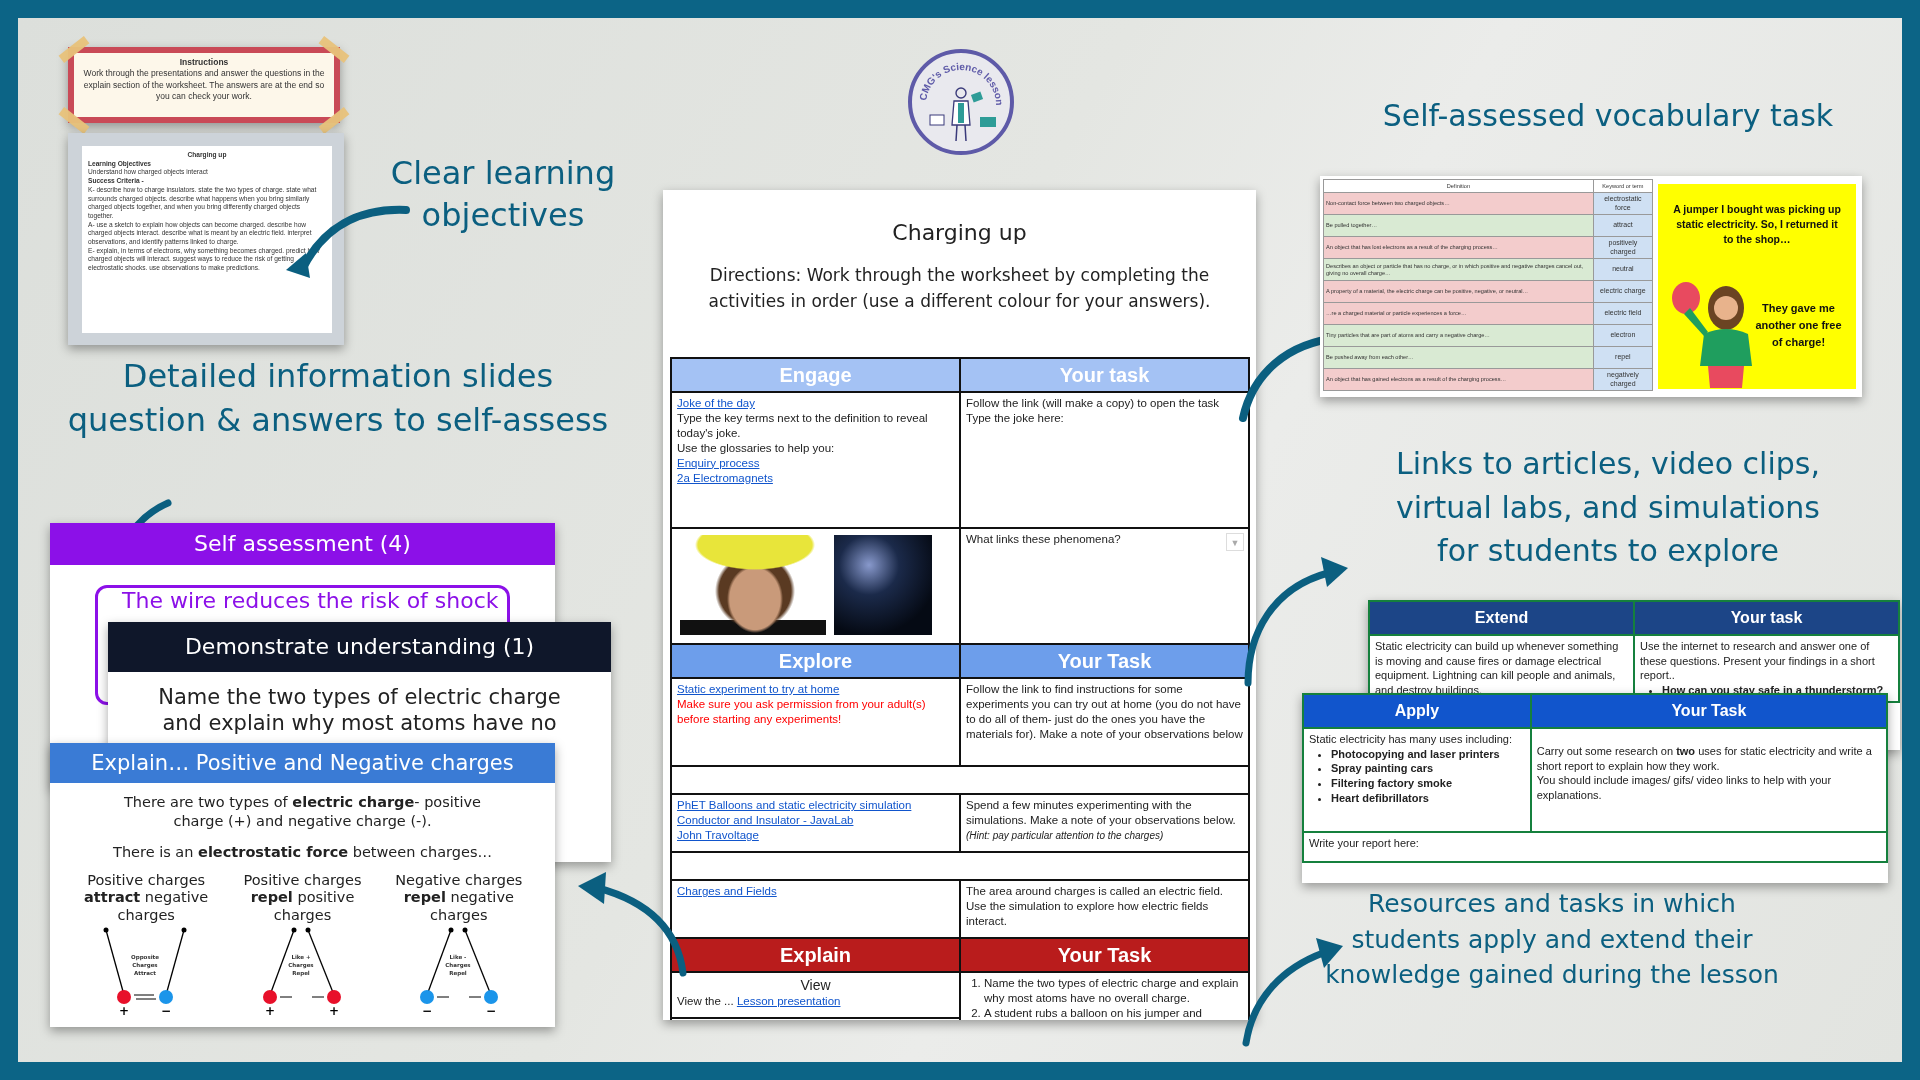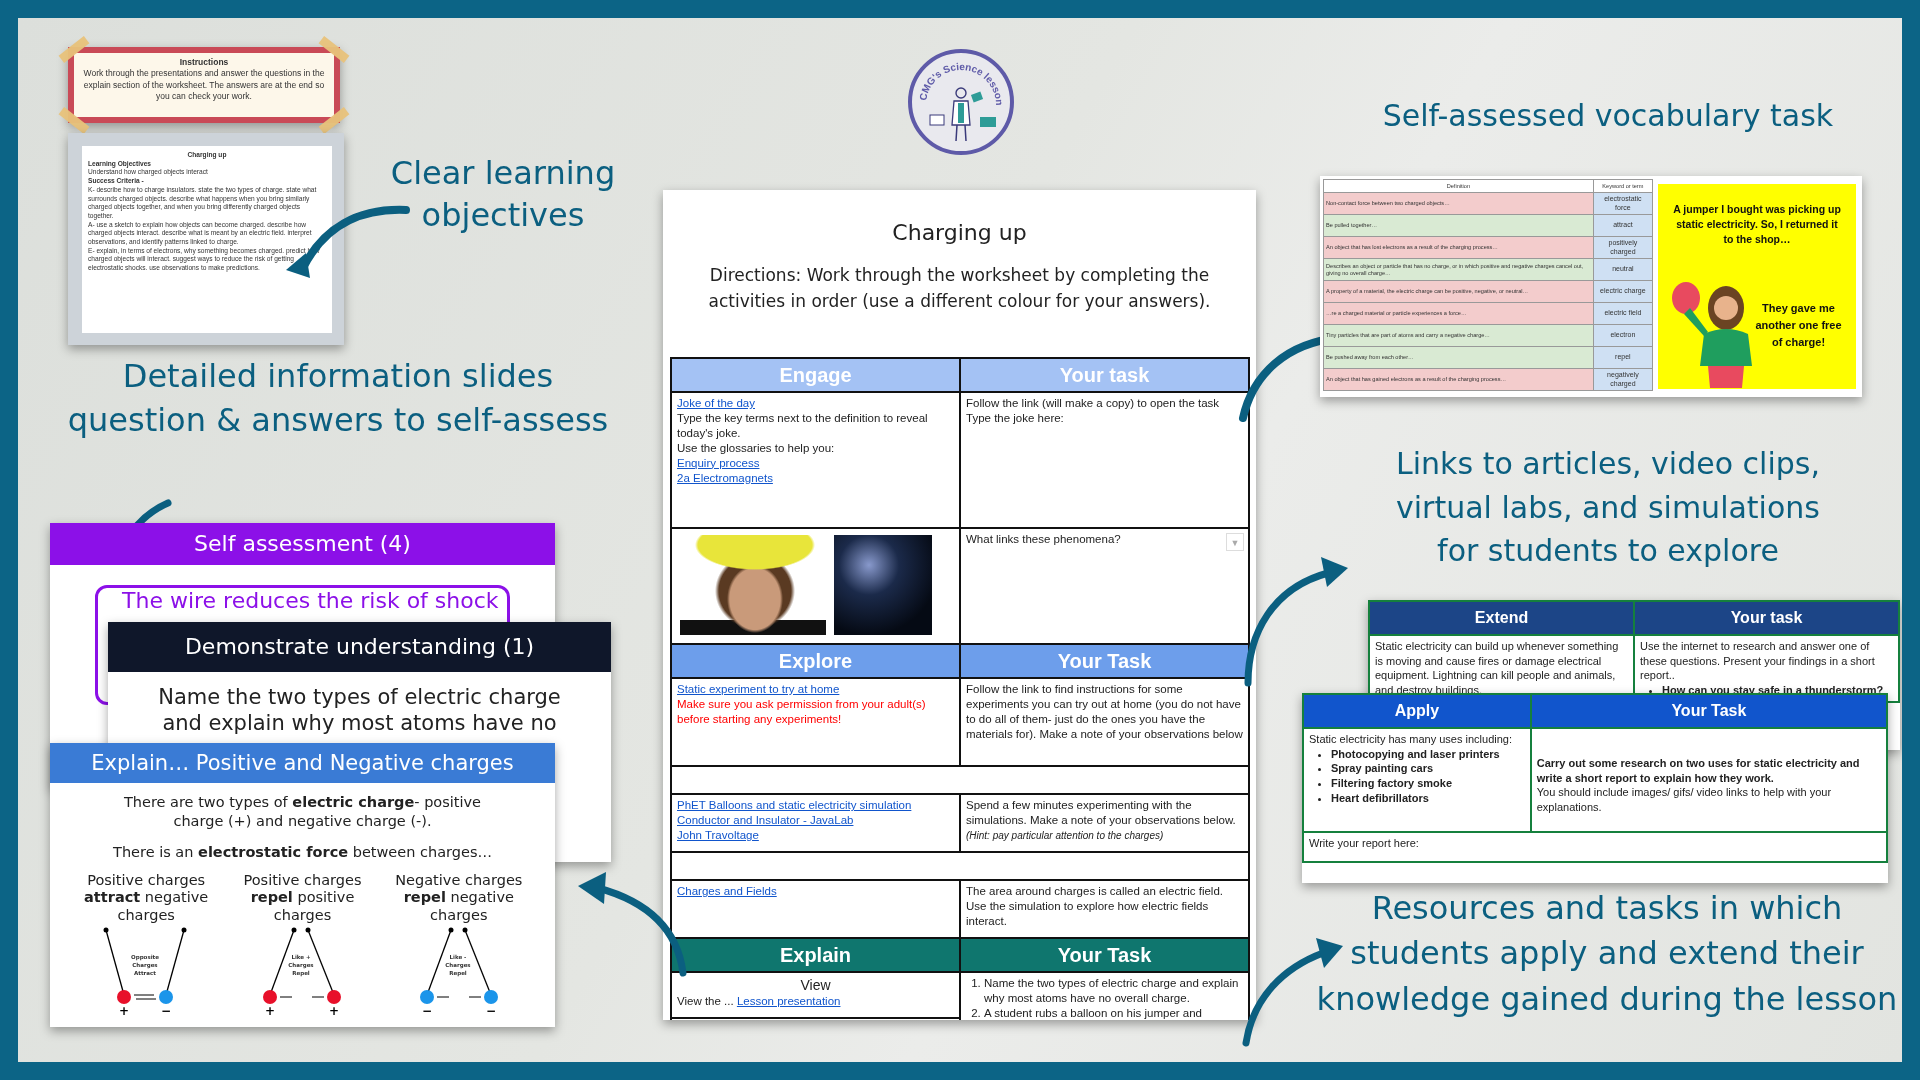--- a/index.html
+++ b/index.html
@@ -45,21 +45,21 @@
 
   
   .ws { left: 645px; top: 172px; width: 593px; height: 830px; background: #fff; overflow: hidden; }
   .ws .title { text-align: center; font-size: 22px; color: #222; margin-top: 30px; font-family: "DejaVu Sans", sans-serif; }
   .ws .dirs { text-align: center; font-size: 17px; color: #222; margin-top: 18px; line-height: 1.5; padding: 0 20px; font-family: "DejaVu Sans", sans-serif; }
   table.wt { position: absolute; left: 7px; top: 167px; width: 580px; border-collapse: collapse; table-layout: fixed; }
   table.wt td { border: 2px solid #111; vertical-align: top; font-size: 11.5px; color: #222; padding: 3px 5px; line-height: 1.3; }
   table.wt td.h { text-align: center; vertical-align: middle; color: #fff; font-weight: bold; font-size: 20px; height: 23px; }
   .h-engage { background: #a4c2f4; }
   .h-explore { background: #6d9eeb; }
-  .h-explain { background: #0f766e; }
+  .h-explain { background: #b91c1c; }
   .lnk { color: #1155cc; text-decoration: underline; }
   .red { color: #ff0000; }
   .ctr { text-align: center; }
 
   
   .logo { left: 890px; top: 31px; width: 106px; height: 106px; border-radius: 50%; background: #e9e9ee; border: 4px solid #5e5aa8; }
 
   
   .vocab { left: 1302px; top: 158px; width: 542px; height: 221px; background: #fff; }
   table.vt { position: absolute; left: 3px; top: 3px; width: 330px; border-collapse: collapse; table-layout: fixed; }
@@ -454,30 +454,30 @@
         <td>
           <div>Static electricity has many uses including:</div>
           <ul class="uses">
             <li>Photocopying and laser printers</li>
             <li>Spray painting cars</li>
             <li>Filtering factory smoke</li>
             <li>Heart defibrillators</li>
           </ul>
         </td>
         <td>
-          <div style="margin-top:24px;font-weight:bold;"><span>Carry out some research on </span><b>two</b><span> uses for static electricity and write a short report to explain how they work.</span></div>
+          <div style="margin-top:12px;"><span>Carry out some research on </span><b>two</b><span> uses for static electricity and write a short report to explain how they work.</span></div>
           <div>You should include images/ gifs/ video links to help with your explanations.</div>
         </td>
       </tr>
       <tr style="height:30px;">
         <td colspan="2">Write your report here:</td>
       </tr>
     </tbody>
       </table>
   </div>
 
-  <div class="callout" style="left:1279px;top:868px;width:620px;font-size:32px;line-height:1.42;">
+  <div class="callout" style="left:1224px;top:868px;width:620px;font-size:25px;line-height:1.42;">
     <div>Resources and tasks in which</div>
     <div>students apply and extend their</div>
     <div>knowledge gained during the lesson</div>
   </div>
 
 </div>
 
 </body></html>

